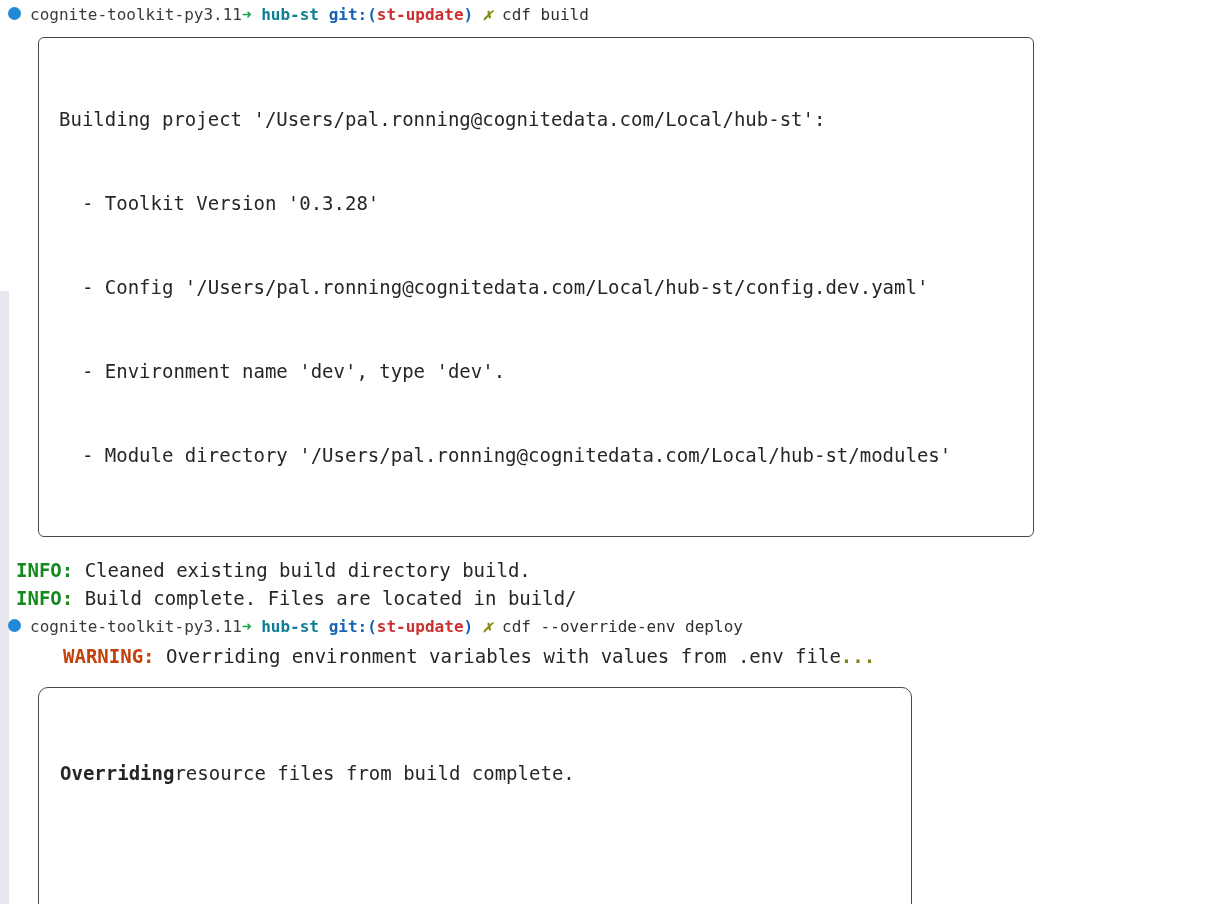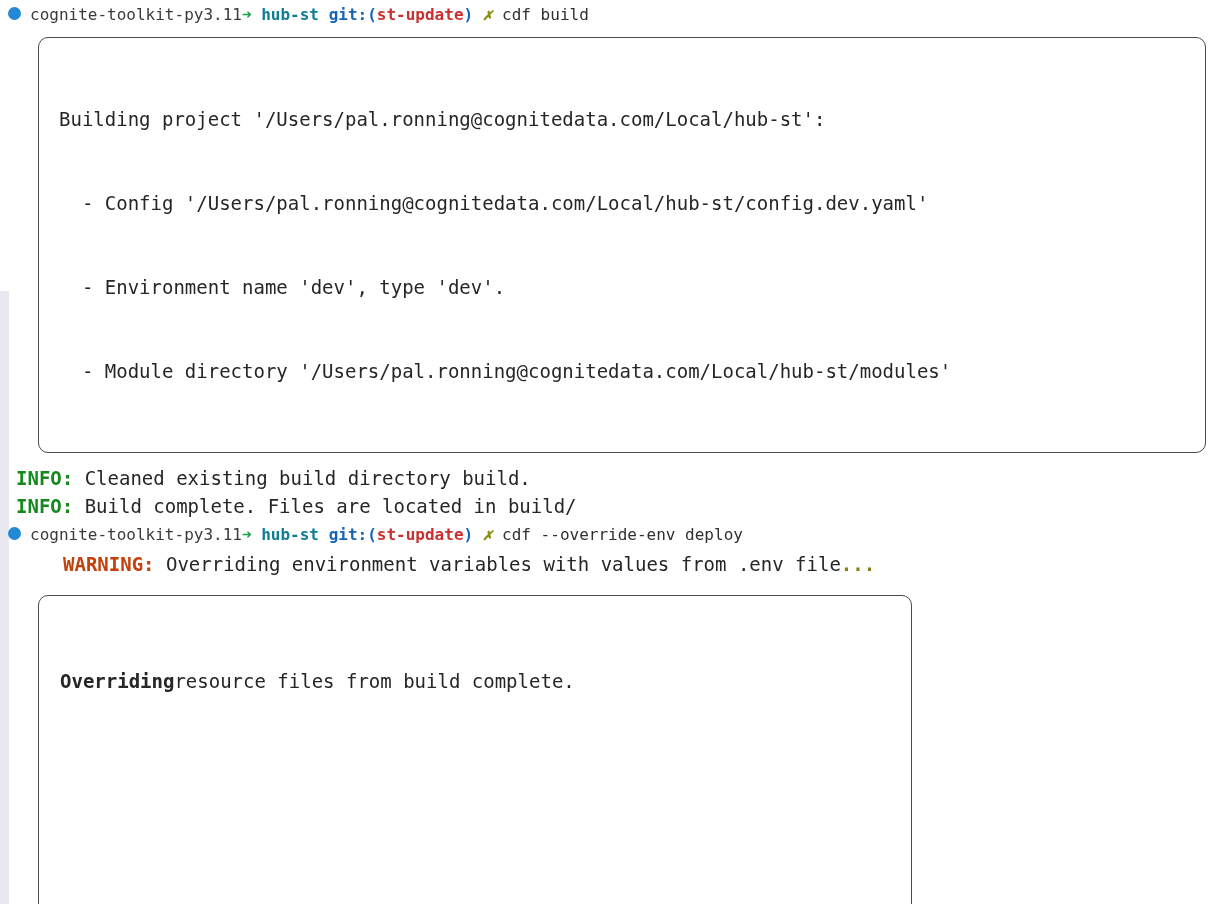--- a/index.html
+++ b/index.html
@@ -52,23 +52,24 @@
   
   .panel{
     border:1.5px solid #4a4a4a;
     border-radius:10px;
     background:#ffffff;
     box-sizing:border-box;
     white-space:pre;
     overflow:hidden;
   }
   #panel-build{
-    margin:7px 0 0 38px;
-    width:1168px;
+    margin:7px 0 8px 38px;
+    width:996px;
     padding:11px 0 11px 20px;
+    border-radius:6px;
   }
   #panel-deploy{
     margin:17px 0 0 38px;
     width:874px;
     padding:13px 0 13px 21px;
     line-height:29px;
   }
   .panel .line{white-space:pre;display:block;}
 
   
@@ -85,20 +86,21 @@
 <body>
 
 <div id="left-gutter"></div>
 
 <div id="term">
 
   <div class="prompt-line"><span class="bullet"></span><span class="venv">cognite-toolkit-py3.11</span><span class="arrow">➜</span><span> </span><span class="branchdir">hub-st</span><span> </span><span class="git">git:(</span><span class="gitname">st-update</span><span class="git">)</span><span> </span><span class="xmark">✗</span><span> </span><span class="cmd">cdf build</span></div>
 
   <div class="panel" id="panel-build">
     <span class="line">Building project '/Users/pal.ronning@cognitedata.com/Local/hub-st':</span>
+    <span class="line">  - Toolkit Version '0.3.28'</span>
     <span class="line">  - Config '/Users/pal.ronning@cognitedata.com/Local/hub-st/config.dev.yaml'</span>
     <span class="line">  - Environment name 'dev', type 'dev'.</span>
     <span class="line">  - Module directory '/Users/pal.ronning@cognitedata.com/Local/hub-st/modules'</span>
   </div>
 
   <div style="height:11px"></div>
   <div class="logline indent2"><span class="info">INFO:</span><span> Cleaned existing build directory build.</span></div>
   <div class="logline indent2"><span class="info">INFO:</span><span> Build complete. Files are located in build/</span></div>
 
   <div class="prompt-line"><span class="bullet"></span><span class="venv">cognite-toolkit-py3.11</span><span class="arrow">➜</span><span> </span><span class="branchdir">hub-st</span><span> </span><span class="git">git:(</span><span class="gitname">st-update</span><span class="git">)</span><span> </span><span class="xmark">✗</span><span> </span><span class="cmd">cdf --override-env deploy</span></div>

